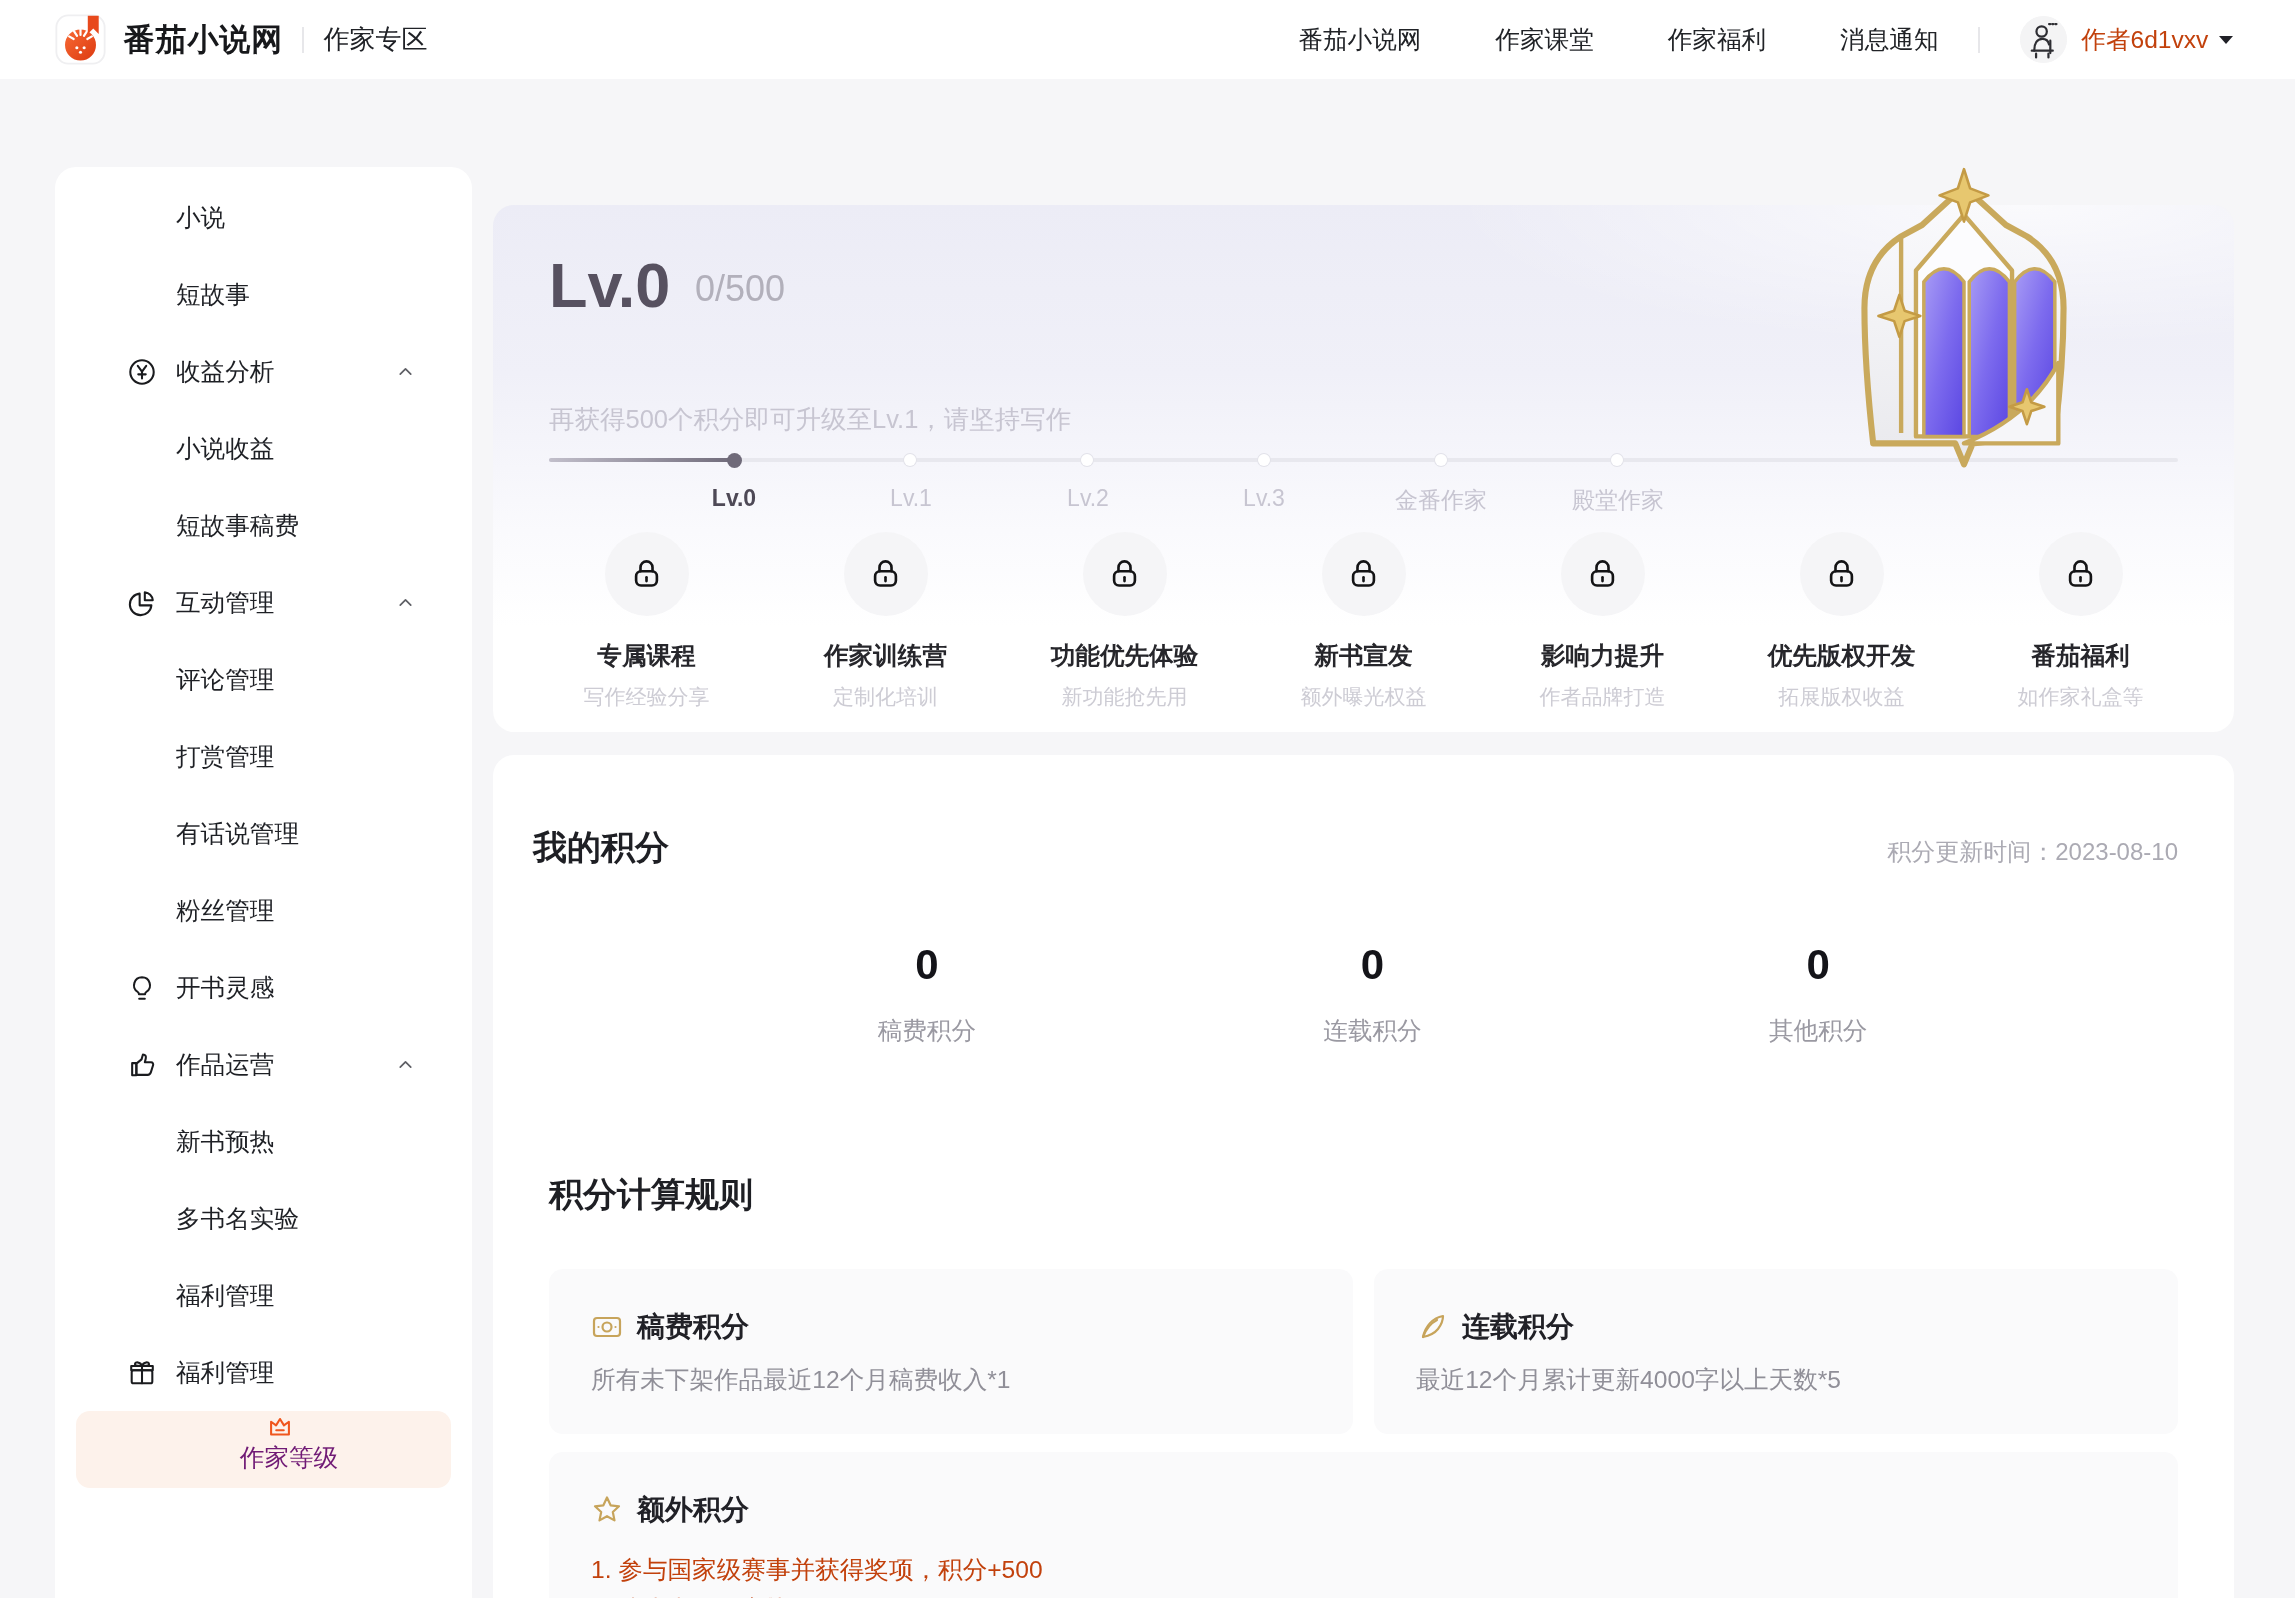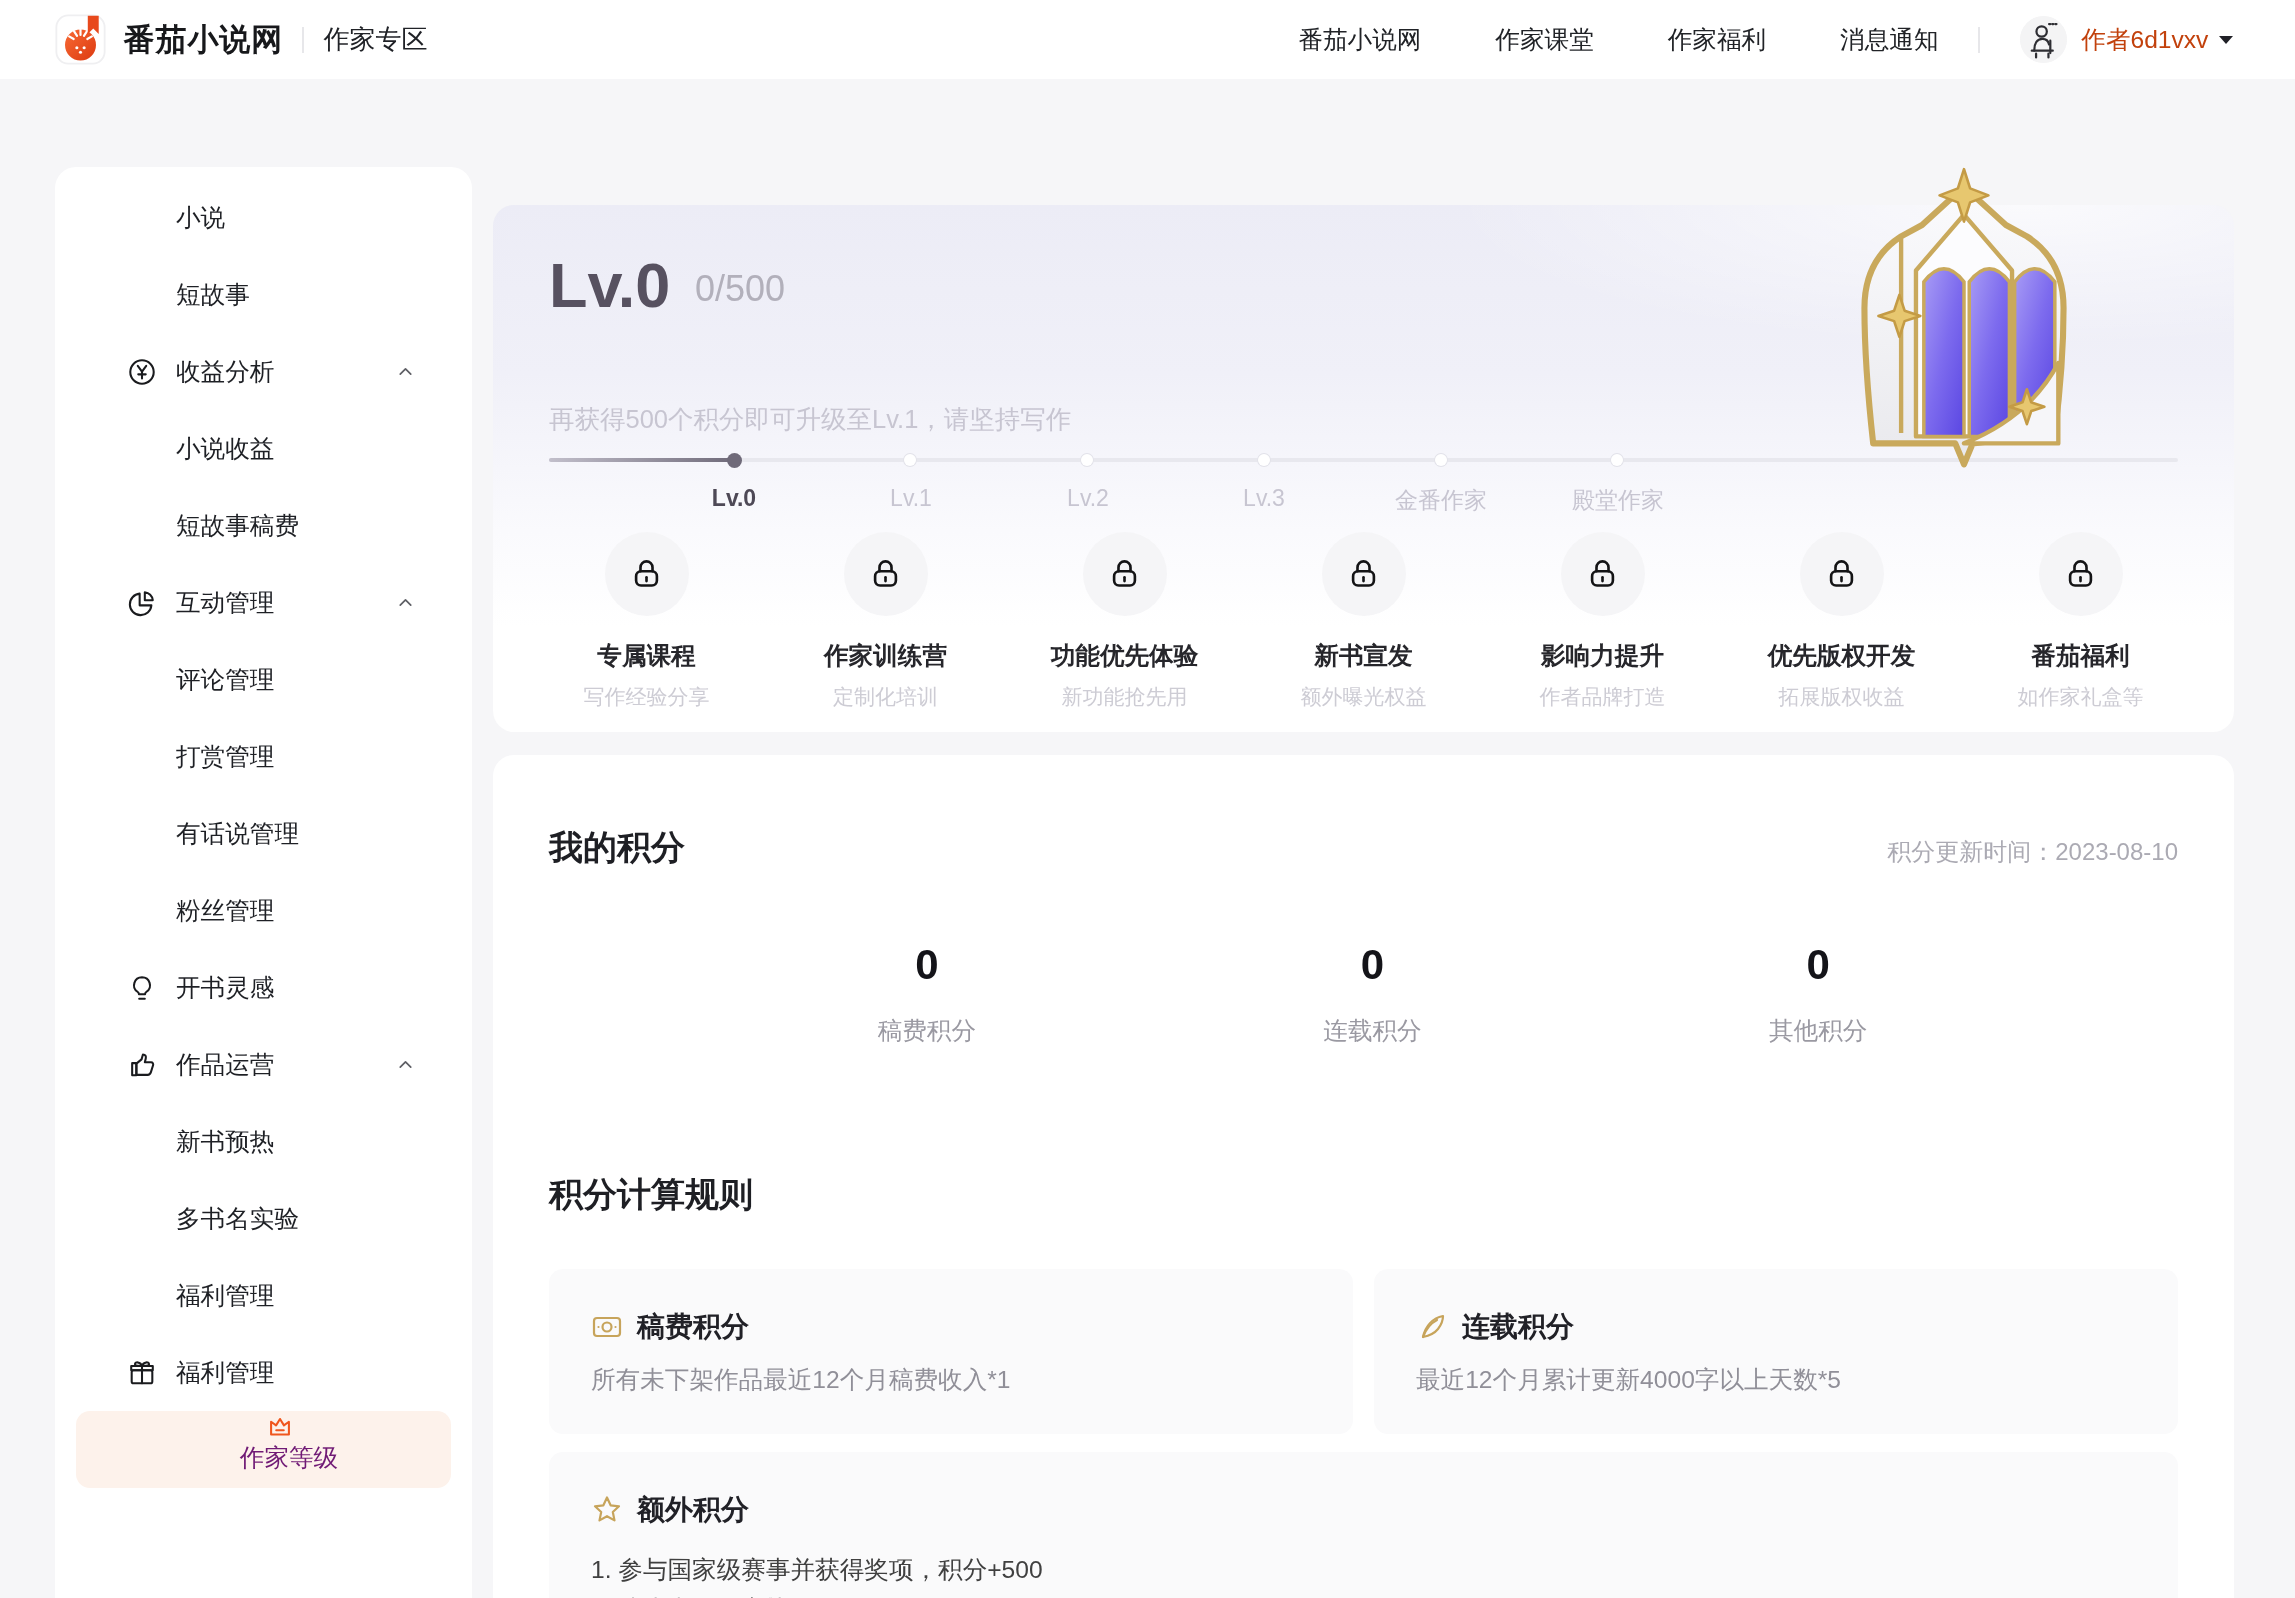--- a/index.html
+++ b/index.html
@@ -71,37 +71,37 @@
   .benefit-circle { width:84px; height:84px; border-radius:50%; background:#F5F5F7; margin:0 auto; display:flex; align-items:center; justify-content:center; }
   .benefit-circle svg { width:35px; height:35px; }
   .benefit-title { margin-top:23px; font-size:24.6px; font-weight:600; color:#26262B; }
   .benefit-sub { margin-top:10.6px; font-size:21px; color:#CDCCD4; }
   .level-badge { position:absolute; right:139px; top:-51px; width:262px; height:336px; }
   
   .points-card {
     position:absolute; left:493px; top:755px; width:1741px; height:985px;
     background:#FFFFFF; border-radius:21px;
   }
-  .points-head { position:absolute; left:56px; right:56px; top:70px; display:flex; align-items:flex-end; justify-content:space-between; }
+  .points-head { position:absolute; left:40px; right:56px; top:70px; display:flex; align-items:flex-end; justify-content:space-between; }
   .points-title { font-size:34px; font-weight:700; color:#1E1F24; }
   .points-updated { font-size:24px; color:#ABAAB3; padding-bottom:3.5px; }
   .stats { position:absolute; left:211px; right:193px; top:186px; display:flex; }
   .stat { flex:1; text-align:center; }
   .stat-value { font-size:42px; font-weight:700; color:#141419; }
   .stat-label { margin-top:24.6px; font-size:24.6px; color:#9A99A2; }
   .rules-title { position:absolute; left:56px; top:417px; font-size:34px; font-weight:700; color:#1E1F24; }
   .rule-cards { position:absolute; left:56px; top:514px; width:1629px; display:flex; gap:21px; }
   .rule-card { flex:1; height:165px; background:#FAFAFB; border-radius:14px; padding:39px 42px; }
   .rule-card-head { display:flex; align-items:center; }
   .rule-card-head svg { width:32px; height:32px; margin-right:14px; }
   .rule-card-title { font-size:28px; font-weight:600; color:#212127; }
   .rule-card-desc { margin-top:17px; font-size:24.6px; color:#908F98; }
   .extra-card { position:absolute; left:56px; top:697px; width:1629px; height:264px; background:#FAFAFB; border-radius:14px; padding:39px 42px; }
   .extra-lines { margin-top:21px; }
-  .extra-line { font-size:24.6px; color:#404040; line-height:40px; }
+  .extra-line { font-size:24.6px; color:#c2410c; line-height:40px; }
 </style>
 </head>
 <body>
 
 <div class="header">
   <div class="brand-group">
     <svg class="brand-logo" viewBox="0 0 56 56">
       <defs>
         <linearGradient id="tg" x1="0" y1="0" x2="1" y2="1">
           <stop offset="0" stop-color="#F86A35"></stop>

